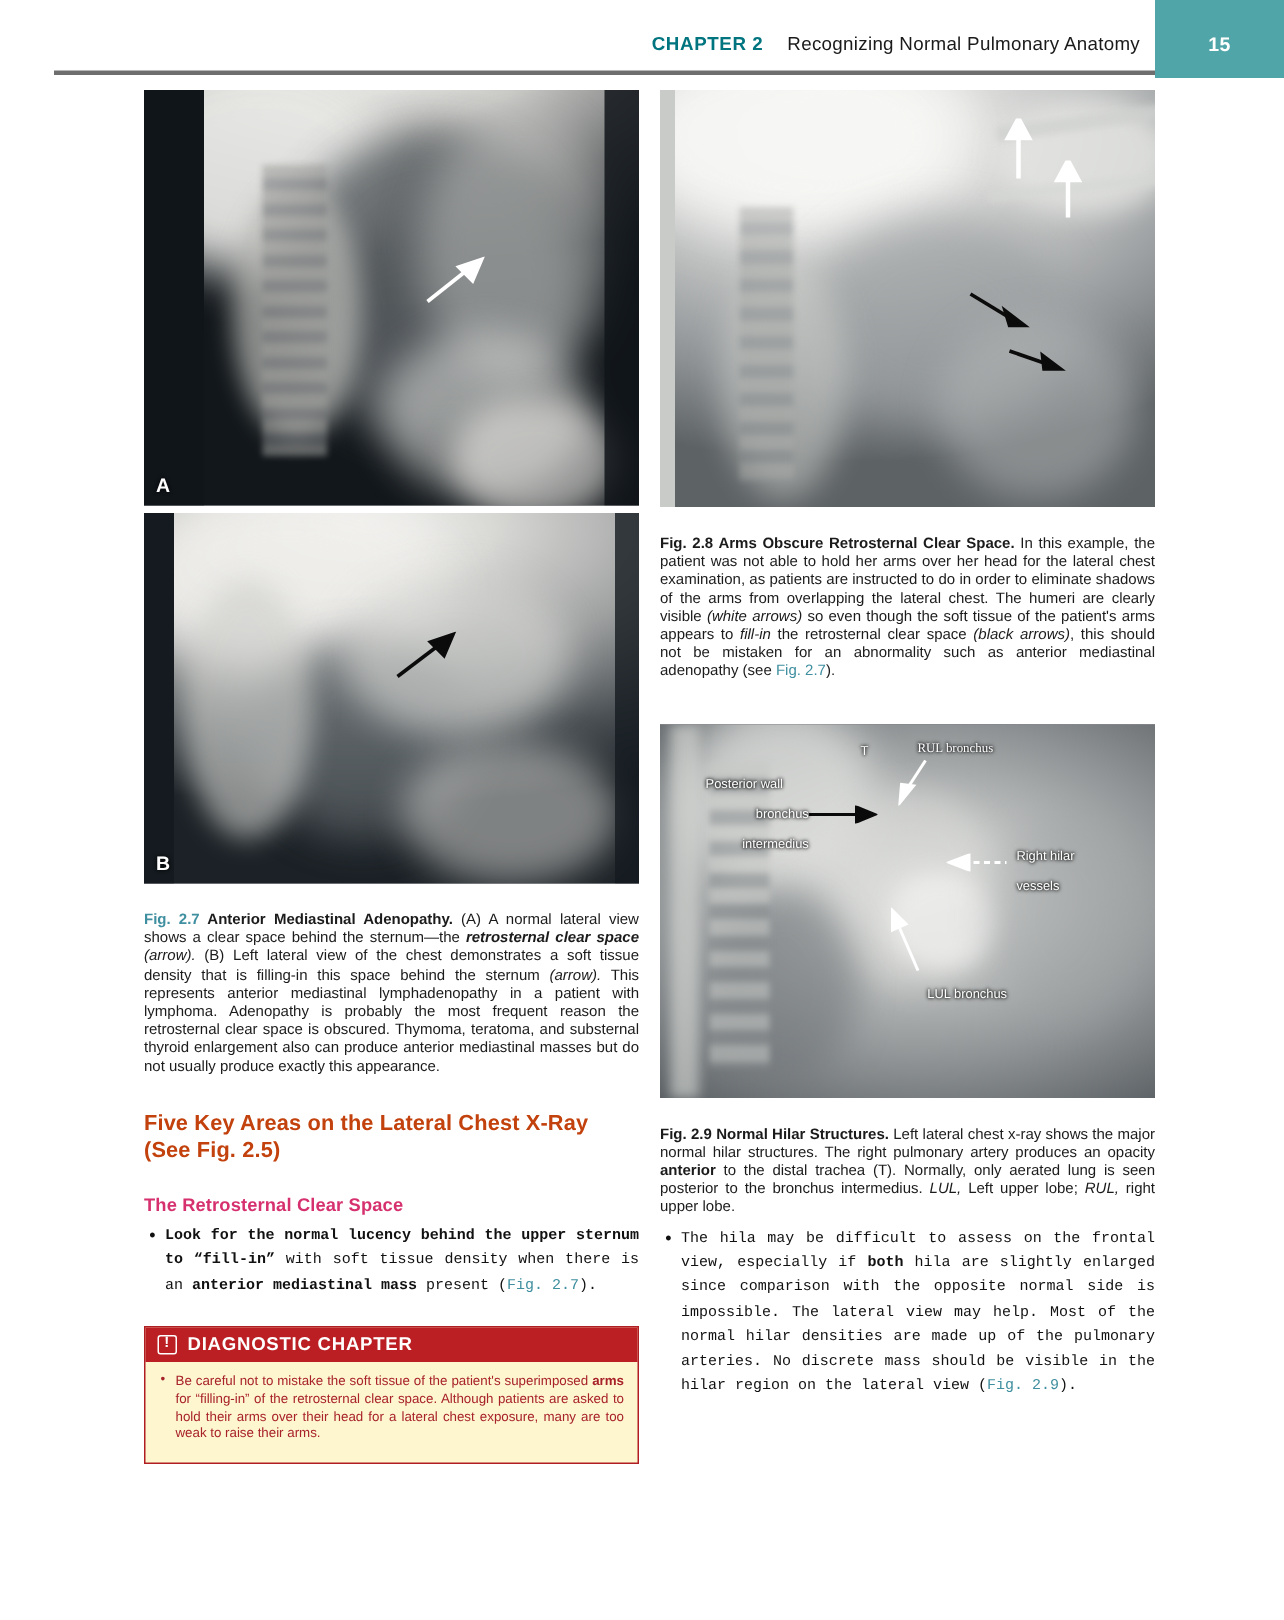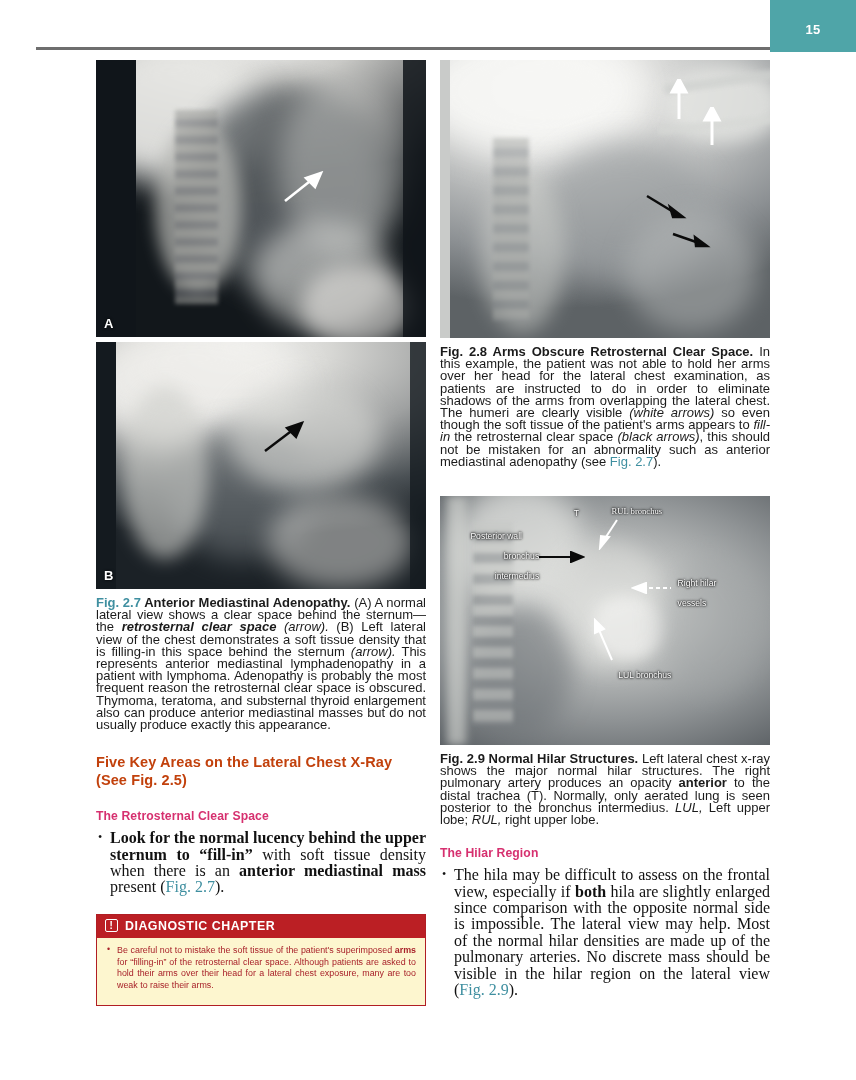--- a/index.html
+++ b/index.html
@@ -50,42 +50,42 @@
 
   
   .rad-bg { position: absolute; inset: 0; }
   .soft { position: absolute; border-radius: 50%; filter: blur(9px); }
 
   
   .arrow { position: absolute; z-index: 6; }
 
   
   .caption {
-    font-size: 13px; line-height: 12.2px; color: #1b1b1b;
-    text-align: justify; margin-top: 8px;
+    font-size: 10px; line-height: 12.2px; color: #1b1b1b;
+    text-align: justify; margin-top: 19px;
     font-family: "Liberation Sans", sans-serif;
   }
   .caption b { font-weight: bold; }
   .caption i { font-style: italic; }
   .figref { color: #3f8fa0; }
 
   
   h2.sec-head {
     color: #c2410c; font-size: 14.5px; font-weight: bold;
     line-height: 18px; margin-top: 22px; letter-spacing: .1px;
   }
   h3.sub-head {
     color: #d6306f; font-size: 12.2px; font-weight: bold;
     margin-top: 20px; letter-spacing: .1px;
   }
   ul.body-list { list-style: none; margin-top: 7px; }
   ul.body-list li {
     position: relative; padding-left: 14px;
-    font-family: Liberation Serif, serif;
-    font-size: 16px; line-height: 16.4px; color: #111;
+    font-family: Liberation Mono, monospace;
+    font-size: 10px; line-height: 16.4px; color: #111;
     text-align: justify;
   }
   ul.body-list li::before {
     content: "\2022"; position: absolute; left: 2px; top: -1px; font-size: 12px;
   }
   ul.body-list b { font-weight: bold; }
 
   
   .pitfalls {
     margin-top: 18px; border: 1.5px solid #b01e24;
@@ -122,20 +122,25 @@
   }
 </style>
 </head>
 <body>
 
 <div class="page">
 
   <div class="header">
     <div class="header-tab"></div>
     <div class="header-pagenum">15</div>
+    <div class="header-text">
+      <span class="header-chapter">CHAPTER 2</span>
+      <span style="display:inline-block;width:9px"></span>
+      <span class="header-title">Recognizing Normal Pulmonary Anatomy</span>
+    </div>
     <div class="header-rule"></div>
   </div>
 
   <div class="col-left">
 
     <div class="xray" style="height:277px;">
       <div class="rad-bg">
         <div style="position:absolute;inset:0;background:
             radial-gradient(ellipse 120% 60% at 48% -8%, #f2f2f0 0%, #c9c9c6 26%, #6d6f70 55%, #23282c 82%, #12171b 100%);"></div>
         <div class="soft" style="left:-6%;top:-8%;width:58%;height:52%;background:#e9e9e6;opacity:.92;filter:blur(16px);"></div>
@@ -303,20 +308,19 @@
           <polygon points="3,2 3,15 12,11"></polygon>
         </g>
       </svg>
     </div>
 
     <div class="caption">
       <b><span>Fig. 2.9</span>
       <span>Normal Hilar Structures.</span></b><span> Left lateral chest x-ray shows the major normal hilar structures. The right pulmonary artery produces an opacity </span><b><span>anterior</span></b><span> to the distal trachea (T). Normally, only aerated lung is seen posterior to the bronchus intermedius. </span><i><span>LUL,</span></i><span> Left upper lobe; </span><i><span>RUL,</span></i><span> right upper lobe.</span>
     </div>
 
-    <h3 class="sub-head">The Hilar Region</h3>
     <ul class="body-list">
       <li>
         <span>The hila may be difficult to assess on the frontal view, especially if </span><b><span>both</span></b><span> hila are slightly enlarged since comparison with the opposite normal side is impossible. The lateral view may help. Most of the normal hilar densities are made up of the pulmonary arteries. No discrete mass should be visible in the hilar region on the lateral view (</span><span class="figref">Fig. 2.9</span><span>).</span>
       </li>
     </ul>
   </div>
 </div>
 
 </body></html>

